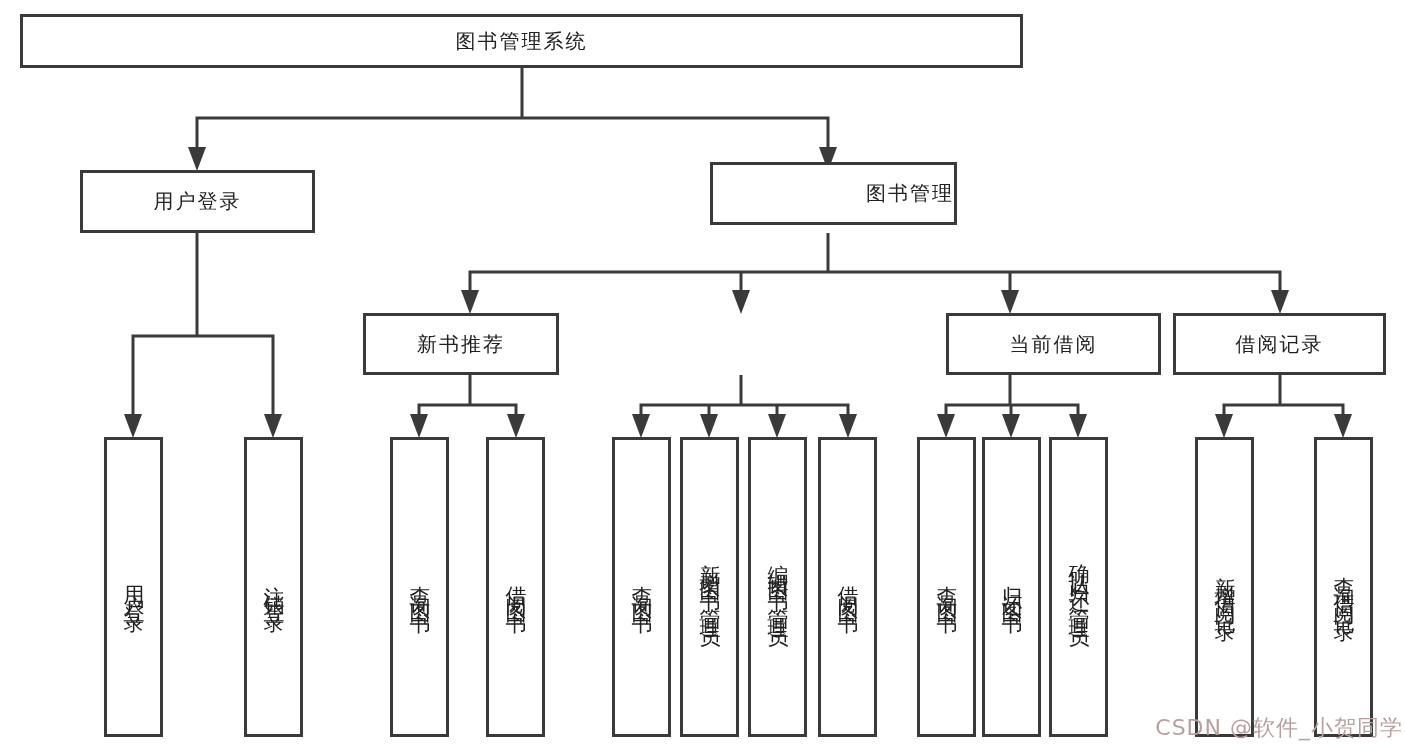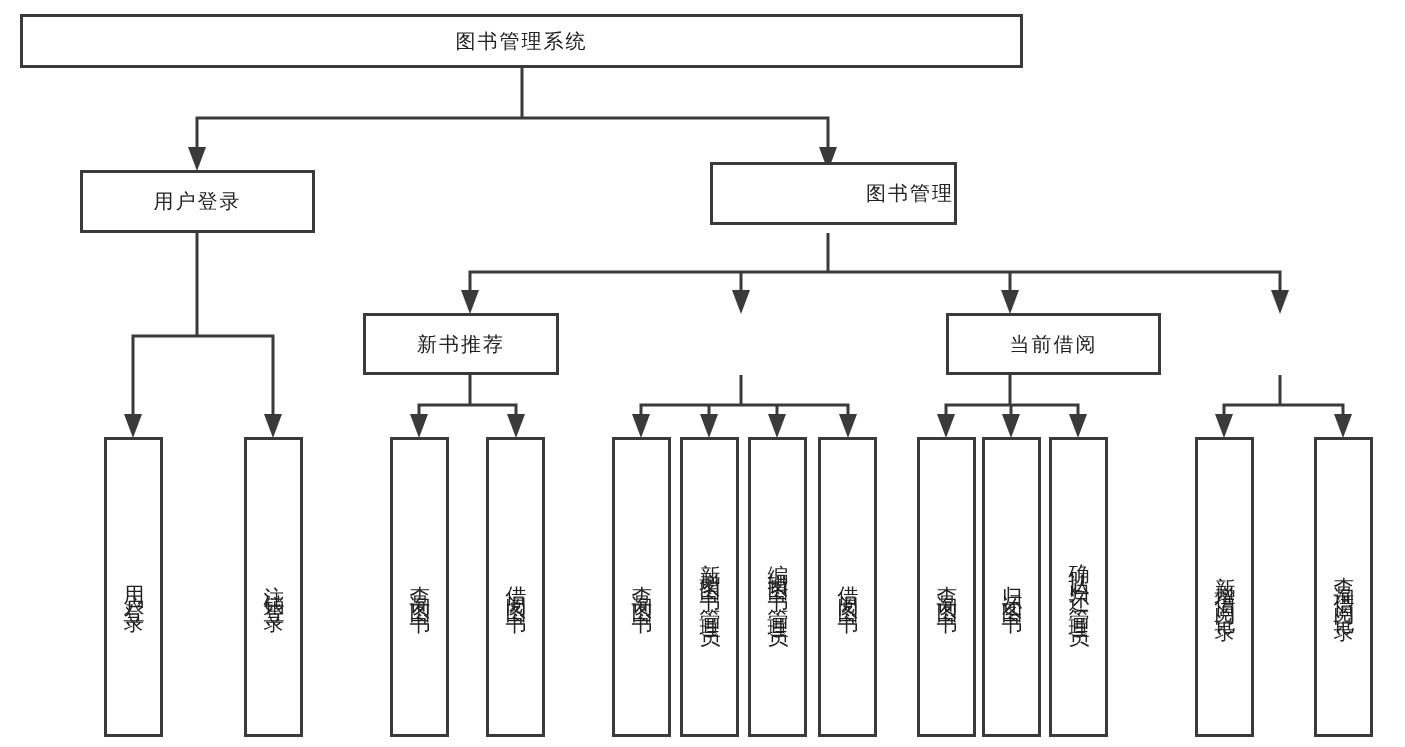--- a/index.html
+++ b/index.html
@@ -102,20 +102,23 @@
   <div class="box hbox" style="left:710px;top:162px;width:247px;height:63px;justify-content:flex-end;">
     <span>图书管理</span>
   </div>
 
   <div class="box hbox" style="left:363px;top:313px;width:196px;height:62px;">
     <span>新书推荐</span>
   </div>
   <div class="box hbox" style="left:903px;top:313px;width:215px;height:62px;margin-left:43px;">
     <span>当前借阅</span>
   </div>
+  <div class="box hbox" style="left:1173px;top:313px;width:213px;height:62px;">
+    <span>借阅记录</span>
+  </div>
 
   <div class="box leaf" style="left:104px;top:437px;width:59px;height:300px;">
     <span class="vtext">用户登录</span>
   </div>
   <div class="box leaf" style="left:244px;top:437px;width:59px;height:300px;">
     <span class="vtext">注销登录</span>
   </div>
 
   <div class="box leaf" style="left:390px;top:437px;width:59px;height:300px;">
     <span class="vtext">查询图书</span>
@@ -147,14 +150,15 @@
     <span class="vtext">确认归还（管理员）</span>
   </div>
 
   <div class="box leaf" style="left:1195px;top:437px;width:59px;height:300px;">
     <span class="vtext">新增借阅记录</span>
   </div>
   <div class="box leaf" style="left:1314px;top:437px;width:59px;height:300px;">
     <span class="vtext">查询借阅记录</span>
   </div>
 
+  <div class="watermark">CSDN @软件_小贺同学</div>
 
 </div>
 
 </body></html>

